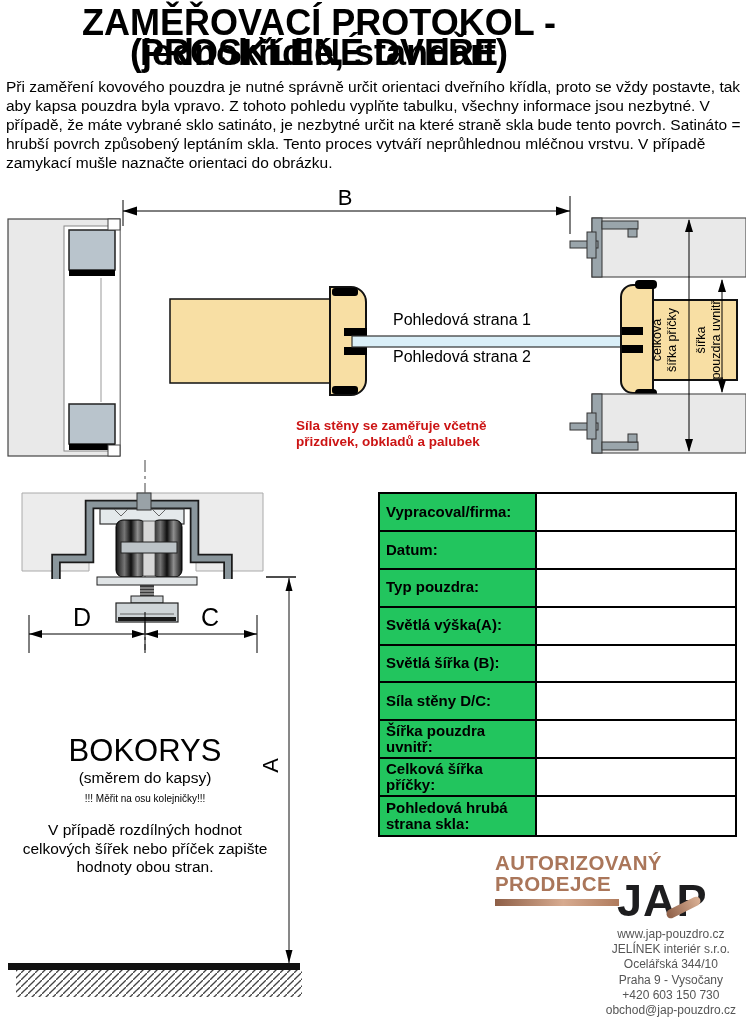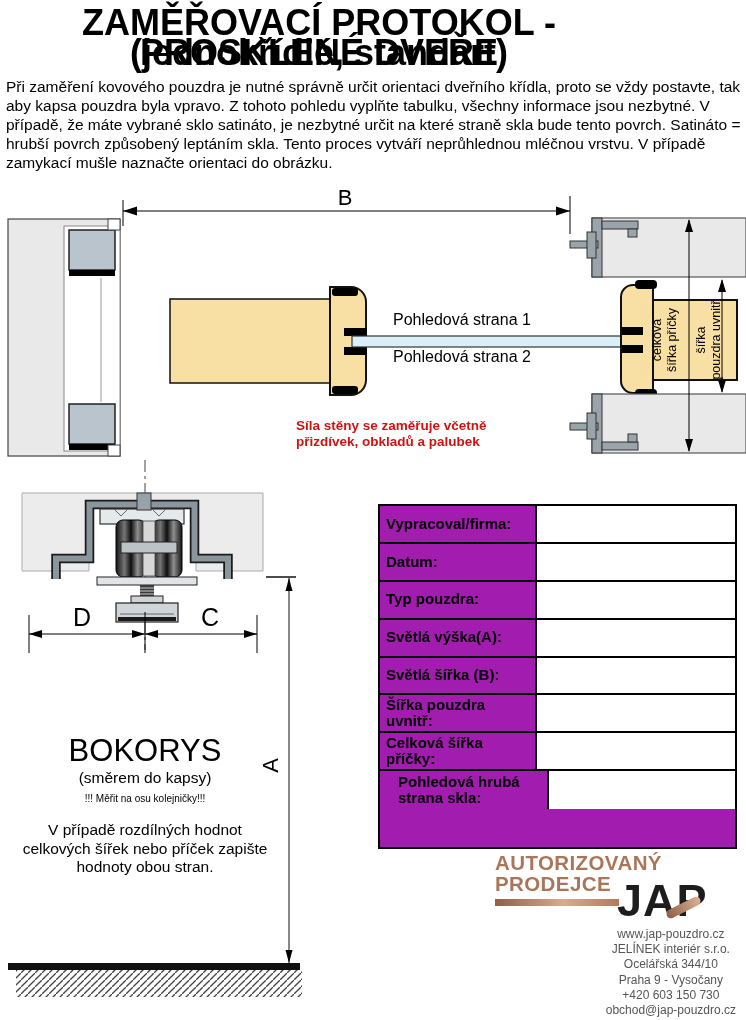--- a/index.html
+++ b/index.html
@@ -29,23 +29,23 @@
   .dim-d { left:62px;  top:603px; width:40px; text-align:center; font-size:25px; }
   .dim-c { left:190px; top:603px; width:40px; text-align:center; font-size:25px; }
   .dim-a { left:254px; top:748px; width:32px; height:34px; }
   .dim-a > span { transform:rotate(-90deg); font-size:22px; }
   .bok { left:5px; width:280px; text-align:center; }
   .bok-title { top:734px; font-size:31px; line-height:33px; }
   .bok-sub   { top:769px; font-size:15.5px; }
   .bok-warn  { top:793px; font-size:10px; }
   .bok-note  { top:821px; font-size:15.5px; line-height:18.5px; white-space:pre-line; }
   
-  .form-table { left:378px; top:504px; width:355px; height:341px; border:2px solid #000; display:grid; grid-template-rows:repeat(9,1fr); background:#a21caf; }
+  .form-table { left:378px; top:492px; width:355px; height:341px; border:2px solid #000; display:grid; grid-template-rows:repeat(9,1fr); background:#22c55e; }
   .trow { display:grid; grid-template-columns:157px 1fr; border-bottom:2px solid #000; }
-  .trow:last-child { border-bottom:none;padding-left:12px; }
+  .trow:last-child { border-bottom:none; }
   .tlabel { border-right:2px solid #000; display:flex; align-items:center; font-weight:bold; font-size:15px; line-height:16.5px; padding:0 4px 0 6px; }
   .tvalue { background:#fff; }
   
   .auth { left:495px; font-weight:800; font-size:20.5px; letter-spacing:0.4px; color:#aa765a; }
   .auth1 { top:851px; }
   .auth2 { top:872px; }
   .copper-bar { left:495px; top:899px; width:124px; height:7px; background:linear-gradient(90deg,#8e5f47,#d7ab90 55%,#b07c5e); }
   .jap { left:617px; top:872px; font-size:45px; line-height:58px; font-weight:900; color:#1d1d1f; letter-spacing:1px; }
   .jap-swoosh { left:665px; top:903px; width:37px; height:9px; border-radius:5px; transform:rotate(-27deg); background:linear-gradient(90deg,#8e5f47,#dcb296); }
   .contact { right:10px; top:927px; text-align:center; font-size:12px; line-height:15.2px; color:#555; }
@@ -245,20 +245,24 @@
     </div>
     <div class="trow">
       <div class="tlabel">Světlá výška(A):</div>
       <div class="tvalue"></div>
     </div>
     <div class="trow">
       <div class="tlabel">Světlá šířka (B):</div>
       <div class="tvalue"></div>
     </div>
     <div class="trow">
+      <div class="tlabel">Síla stěny D/C:</div>
+      <div class="tvalue"></div>
+    </div>
+    <div class="trow">
       <div class="tlabel">Šířka pouzdra uvnitř:</div>
       <div class="tvalue"></div>
     </div>
     <div class="trow">
       <div class="tlabel">Celková šířka příčky:</div>
       <div class="tvalue"></div>
     </div>
     <div class="trow">
       <div class="tlabel">Pohledová hrubá strana skla:</div>
       <div class="tvalue"></div>

